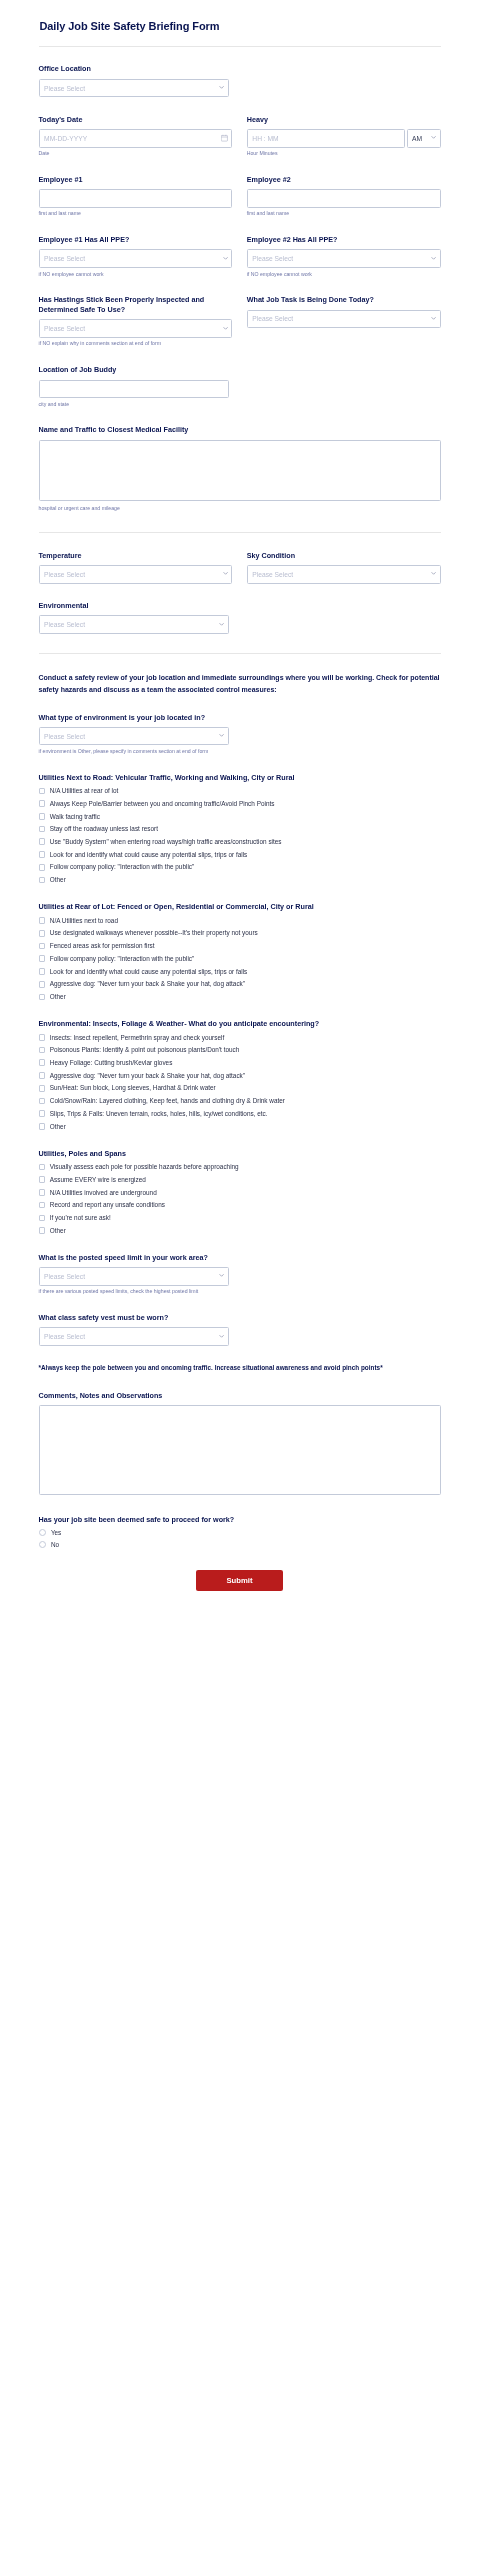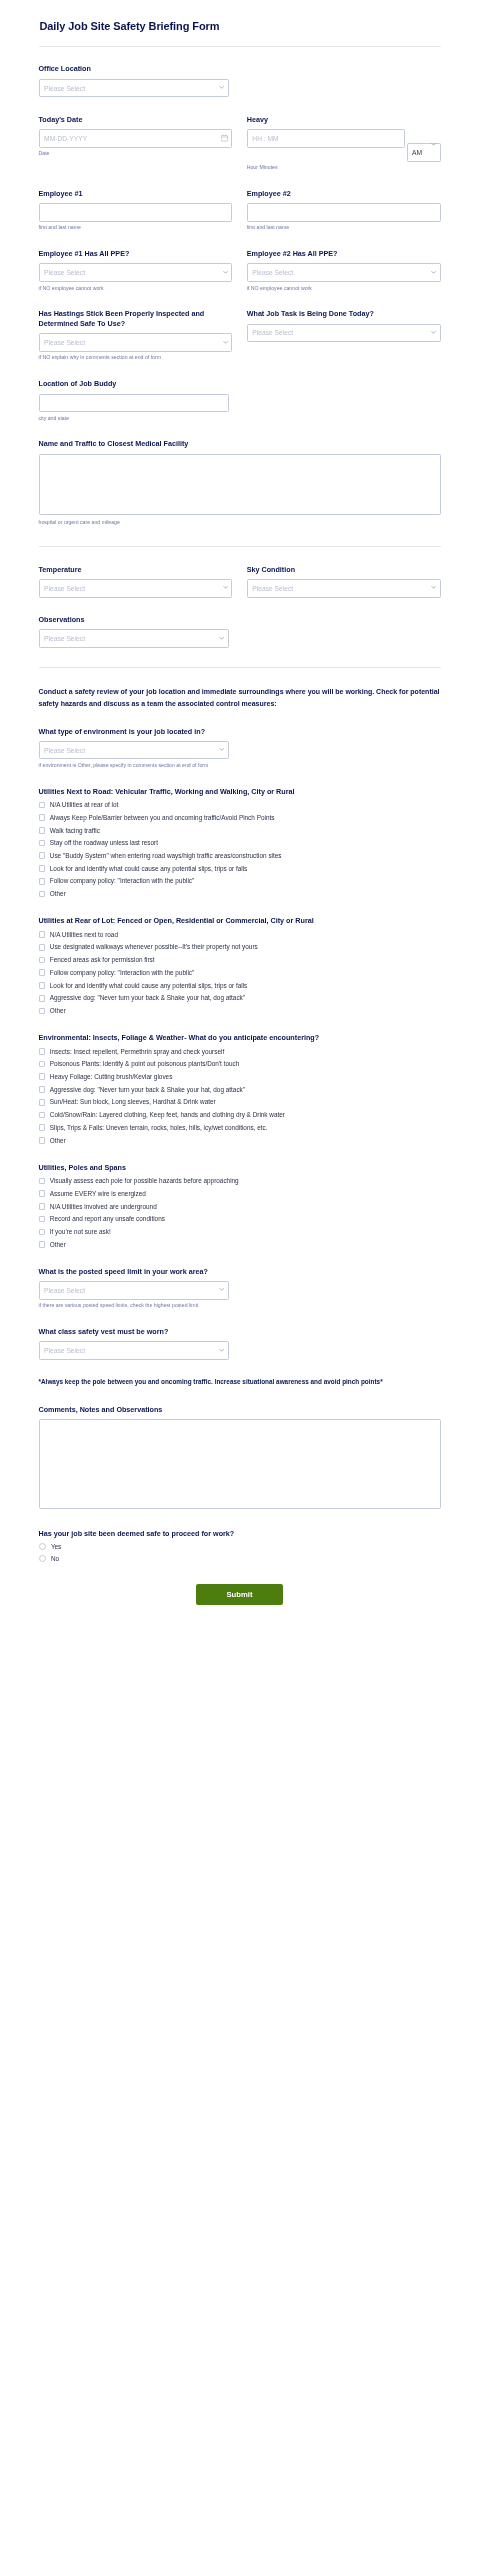--- a/index.html
+++ b/index.html
@@ -88,21 +88,20 @@
     top: 50%;
     transform: translateY(-50%);
     width: 6.7px; height: 7.2px;
     pointer-events: none;
   }
   .time-row { display: flex; gap: 2px; align-items: flex-start; }
   .time-input { flex: 1 1 auto; }
   .ampm { width: 34px; flex: 0 0 34px; }
   select.ampm-sel {
     color: #333a55;
-    margin-top: 14px;
   }
   textarea.ctl {
     width: 100%;
     height: 61px;
     border: 0.5px solid #c3cad9;
     border-radius: 1.5px;
     background: #fff;
     resize: none;
     font-family: "Liberation Sans", sans-serif;
     font-size: 6.7px;
@@ -160,21 +159,21 @@
     color: #0a1551;
     line-height: 1.6;
     margin-bottom: 17.5px;
   }
   .submit-wrap {
     display: flex;
     justify-content: center;
     padding: 4.1px 0 31px 0;
   }
   button.submit {
-    background: #4d7c0f;
+    background: #b91c1c;
     border: none;
     border-radius: 2.1px;
     color: #fff;
     font-size: 7.7px;
     font-weight: bold;
     width: 87px;
     height: 21.6px;
     cursor: pointer;
     font-family: "Liberation Sans", sans-serif;
   }
@@ -357,21 +356,21 @@
           <span class="chev">
             <svg viewBox="0 0 10 7" width="5.2" height="3.6">
                 <path d="M1 1l4 4 4-4" stroke="#8d93ab" stroke-width="1.4" fill="none"></path>
               </svg>
           </span>
         </div>
       </div>
     </div>
 
     <div class="field-block">
-      <div class="label">Observations</div>
+      <div class="label">Environmental</div>
       <div class="narrow">
         <div class="select-wrap">
           <select class="ctl">
             <option>Please Select</option>
           </select>
           <span class="chev">
             <svg viewBox="0 0 10 7" width="5.2" height="3.6">
                 <path d="M1 1l4 4 4-4" stroke="#8d93ab" stroke-width="1.4" fill="none"></path>
               </svg>
           </span>

